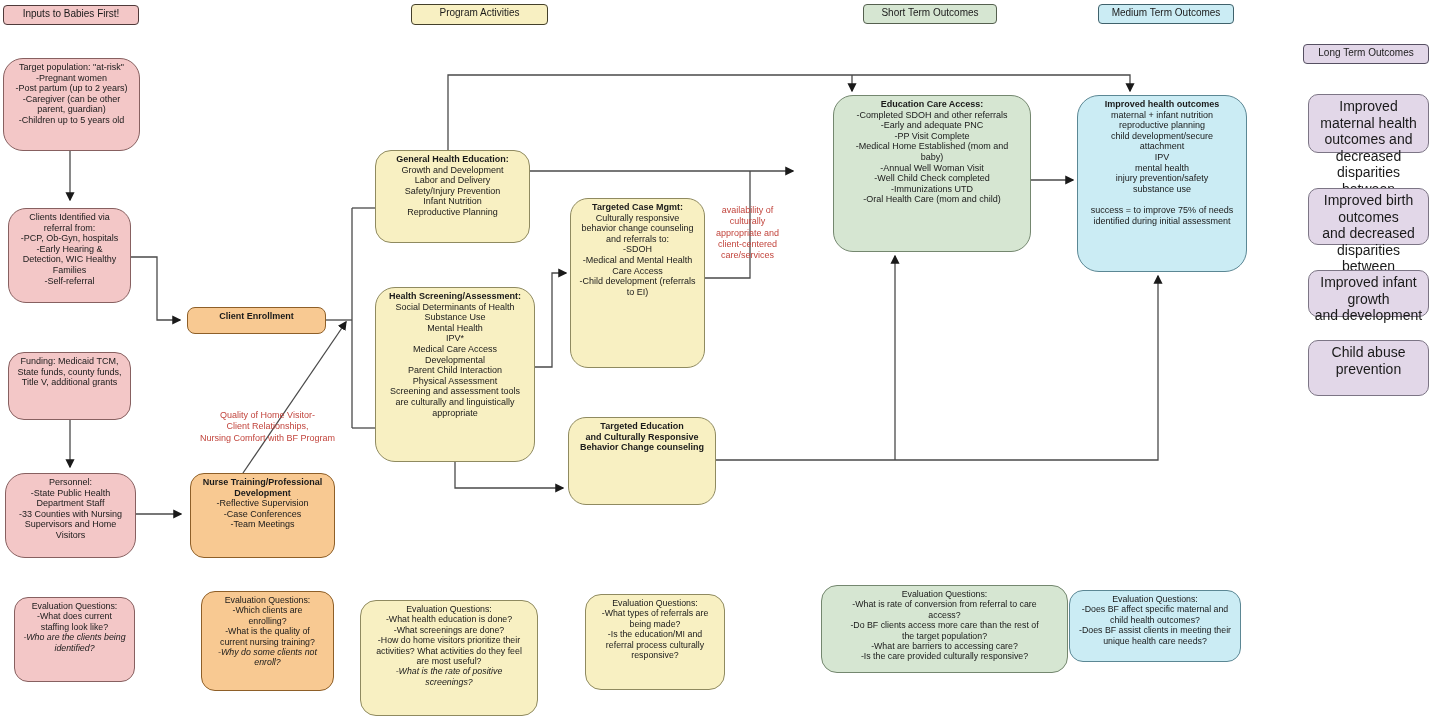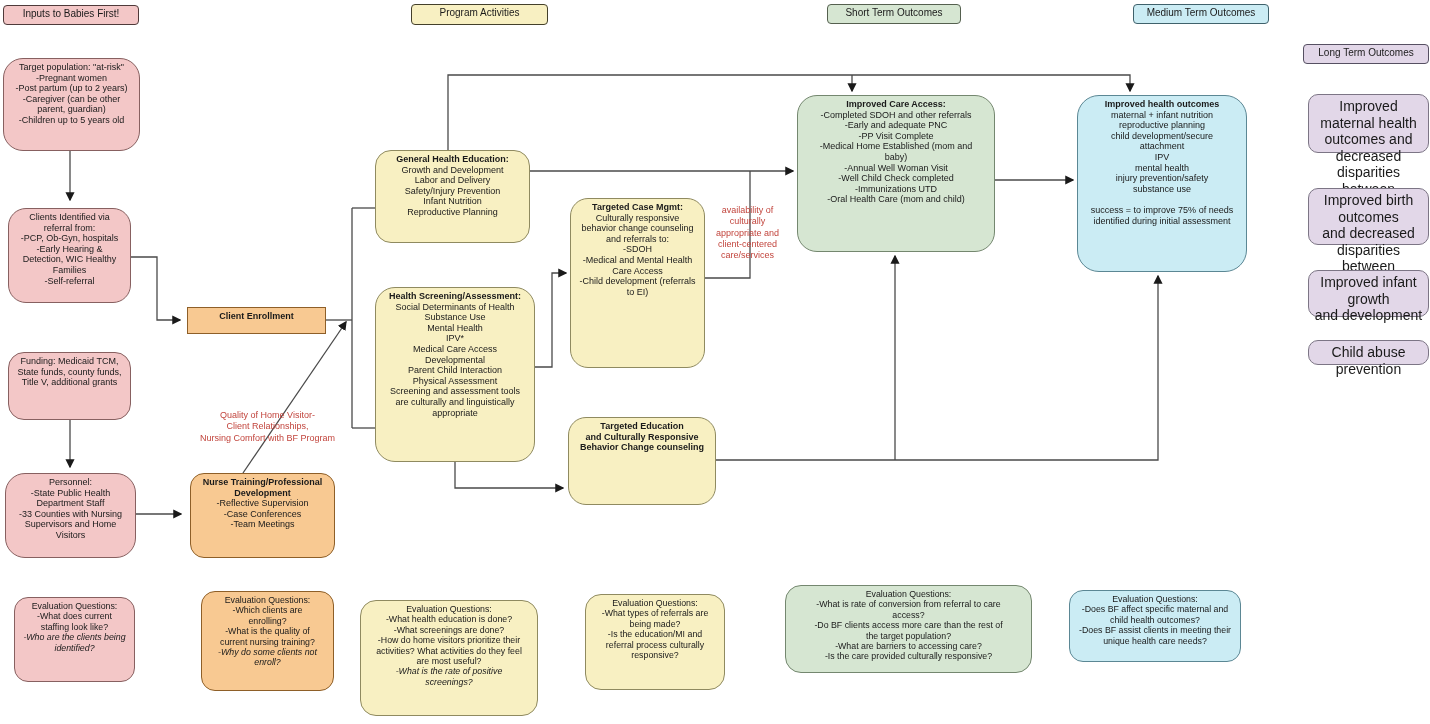--- a/index.html
+++ b/index.html
@@ -11,21 +11,21 @@
   .box{
     position:absolute;box-sizing:border-box;display:flex;justify-content:center;
     text-align:center;font-size:9px;line-height:1.18;padding:3px 5px;
   }
   .tx{white-space:pre-line;display:block;}
   .bold{font-weight:bold;}
   .italic{font-style:italic;}
   .pink  {background:#f3c7c7;border:1.4px solid #876060;}
   .orange{background:#f8c992;border:1.4px solid #8e5f28;}
   .yellow{background:#f8f0c2;border:1.4px solid #8f8a60;}
-  .green {background:#d6e6d2;border:1.4px solid #74876f;}
+  .green {background:#d6e6d2;border:1.4px solid #74876f;margin-left:36px;}
   .cyan  {background:#cbecf4;border:1.4px solid #5b8794;}
   .purple{background:#e2d7e8;border:1.4px solid #7c7585;}
   .hdr{border-width:1.8px;border-radius:4px;font-size:10px;padding:2px 4px;}
   .hdr.pink{border-color:#4f3a3a;}
   .hdr.yellow{border-color:#44402a;}
   .hdr.green{border-color:#55604f;}
   .hdr.cyan{border-color:#3f616b;}
   .hdr.purple{border-color:#565062;}
   .eval{font-size:8.8px;}
   .small{font-size:14px;}
@@ -69,21 +69,21 @@
 
   <div class="box pink hdr" style="left:3px;top:5px;width:136px;height:20px;">
     <span class="tx">Inputs to Babies First!</span>
   </div>
   <div class="box yellow hdr" style="left:379px;top:4px;width:137px;height:21px;margin-left:32px;">
     <span class="tx">Program Activities</span>
   </div>
   <div class="box green hdr" style="left:827px;top:4px;width:134px;height:20px;">
     <span class="tx">Short Term Outcomes</span>
   </div>
-  <div class="box cyan hdr" style="left:1133px;top:4px;width:136px;height:20px;">
+  <div class="box cyan hdr" style="left:1098px;top:4px;width:136px;height:20px;">
     <span class="tx">Medium Term Outcomes</span>
   </div>
   <div class="box purple hdr" style="left:1303px;top:4px;width:126px;height:20px;margin-top:40px;">
     <span class="tx">Long Term Outcomes</span>
   </div>
 
   <div class="box pink" style="left:3px;top:58px;width:137px;height:93px;border-radius:20px;">
     <span class="tx">Target population: "at-risk"
 -Pregnant women
 -Post partum (up to 2 years)
@@ -107,21 +107,21 @@
   </div>
   <div class="box pink" style="left:5px;top:473px;width:131px;height:85px;border-radius:20px;">
     <span class="tx">Personnel:
 -State Public Health
 Department Staff
 -33 Counties with Nursing
 Supervisors and Home
 Visitors</span>
   </div>
 
-  <div class="box orange bold" style="left:187px;top:307px;width:139px;height:27px;border-radius:0;">
+  <div class="box orange bold" style="left:187px;top:307px;width:139px;height:27px;border-radius:8px;">
     <span class="tx">Client Enrollment</span>
   </div>
   <div class="box orange" style="left:190px;top:473px;width:145px;height:85px;border-radius:14px;">
     <div>
       <span class="tx bold">Nurse Training/Professional
 Development</span>
       <span class="tx">-Reflective Supervision
 -Case Conferences
 -Team Meetings</span>
     </div>
@@ -167,21 +167,21 @@
     </div>
   </div>
   <div class="box yellow bold" style="left:568px;top:417px;width:148px;height:88px;border-radius:18px;">
     <span class="tx">Targeted Education
 and Culturally Responsive
 Behavior Change counseling</span>
   </div>
 
   <div class="box green" style="left:797px;top:95px;width:198px;height:157px;border-radius:20px;">
     <div>
-      <span class="tx bold">Improved Care Access:</span>
+      <span class="tx bold">Education Care Access:</span>
       <span class="tx">-Completed SDOH and other referrals
 -Early and adequate PNC
 -PP Visit Complete
 -Medical Home Established (mom and
 baby)
 -Annual Well Woman Visit
 -Well Child Check completed
 -Immunizations UTD
 -Oral Health Care (mom and child)</span>
     </div>
@@ -213,21 +213,21 @@
   <div class="box purple small" style="left:1308px;top:188px;width:121px;height:57px;border-radius:10px;">
     <span class="tx">Improved birth outcomes
 and decreased disparities
 between demographic
 groups</span>
   </div>
   <div class="box purple small" style="left:1308px;top:270px;width:121px;height:47px;border-radius:10px;">
     <span class="tx">Improved infant growth
 and development</span>
   </div>
-  <div class="box purple small" style="left:1308px;top:340px;width:121px;height:25px;border-radius:10px;">
+  <div class="box purple small" style="left:1308px;top:340px;width:121px;height:56px;border-radius:10px;">
     <span class="tx">Child abuse prevention</span>
   </div>
 
   <div class="red-note" style="left:185px;top:396px;width:165px;margin-top:14px;">Quality of Home Visitor-
 Client Relationships,
 Nursing Comfort with BF Program</div>
   <div class="red-note" style="left:700px;top:205px;width:95px;">availability of
 culturally
 appropriate and
 client-centered

